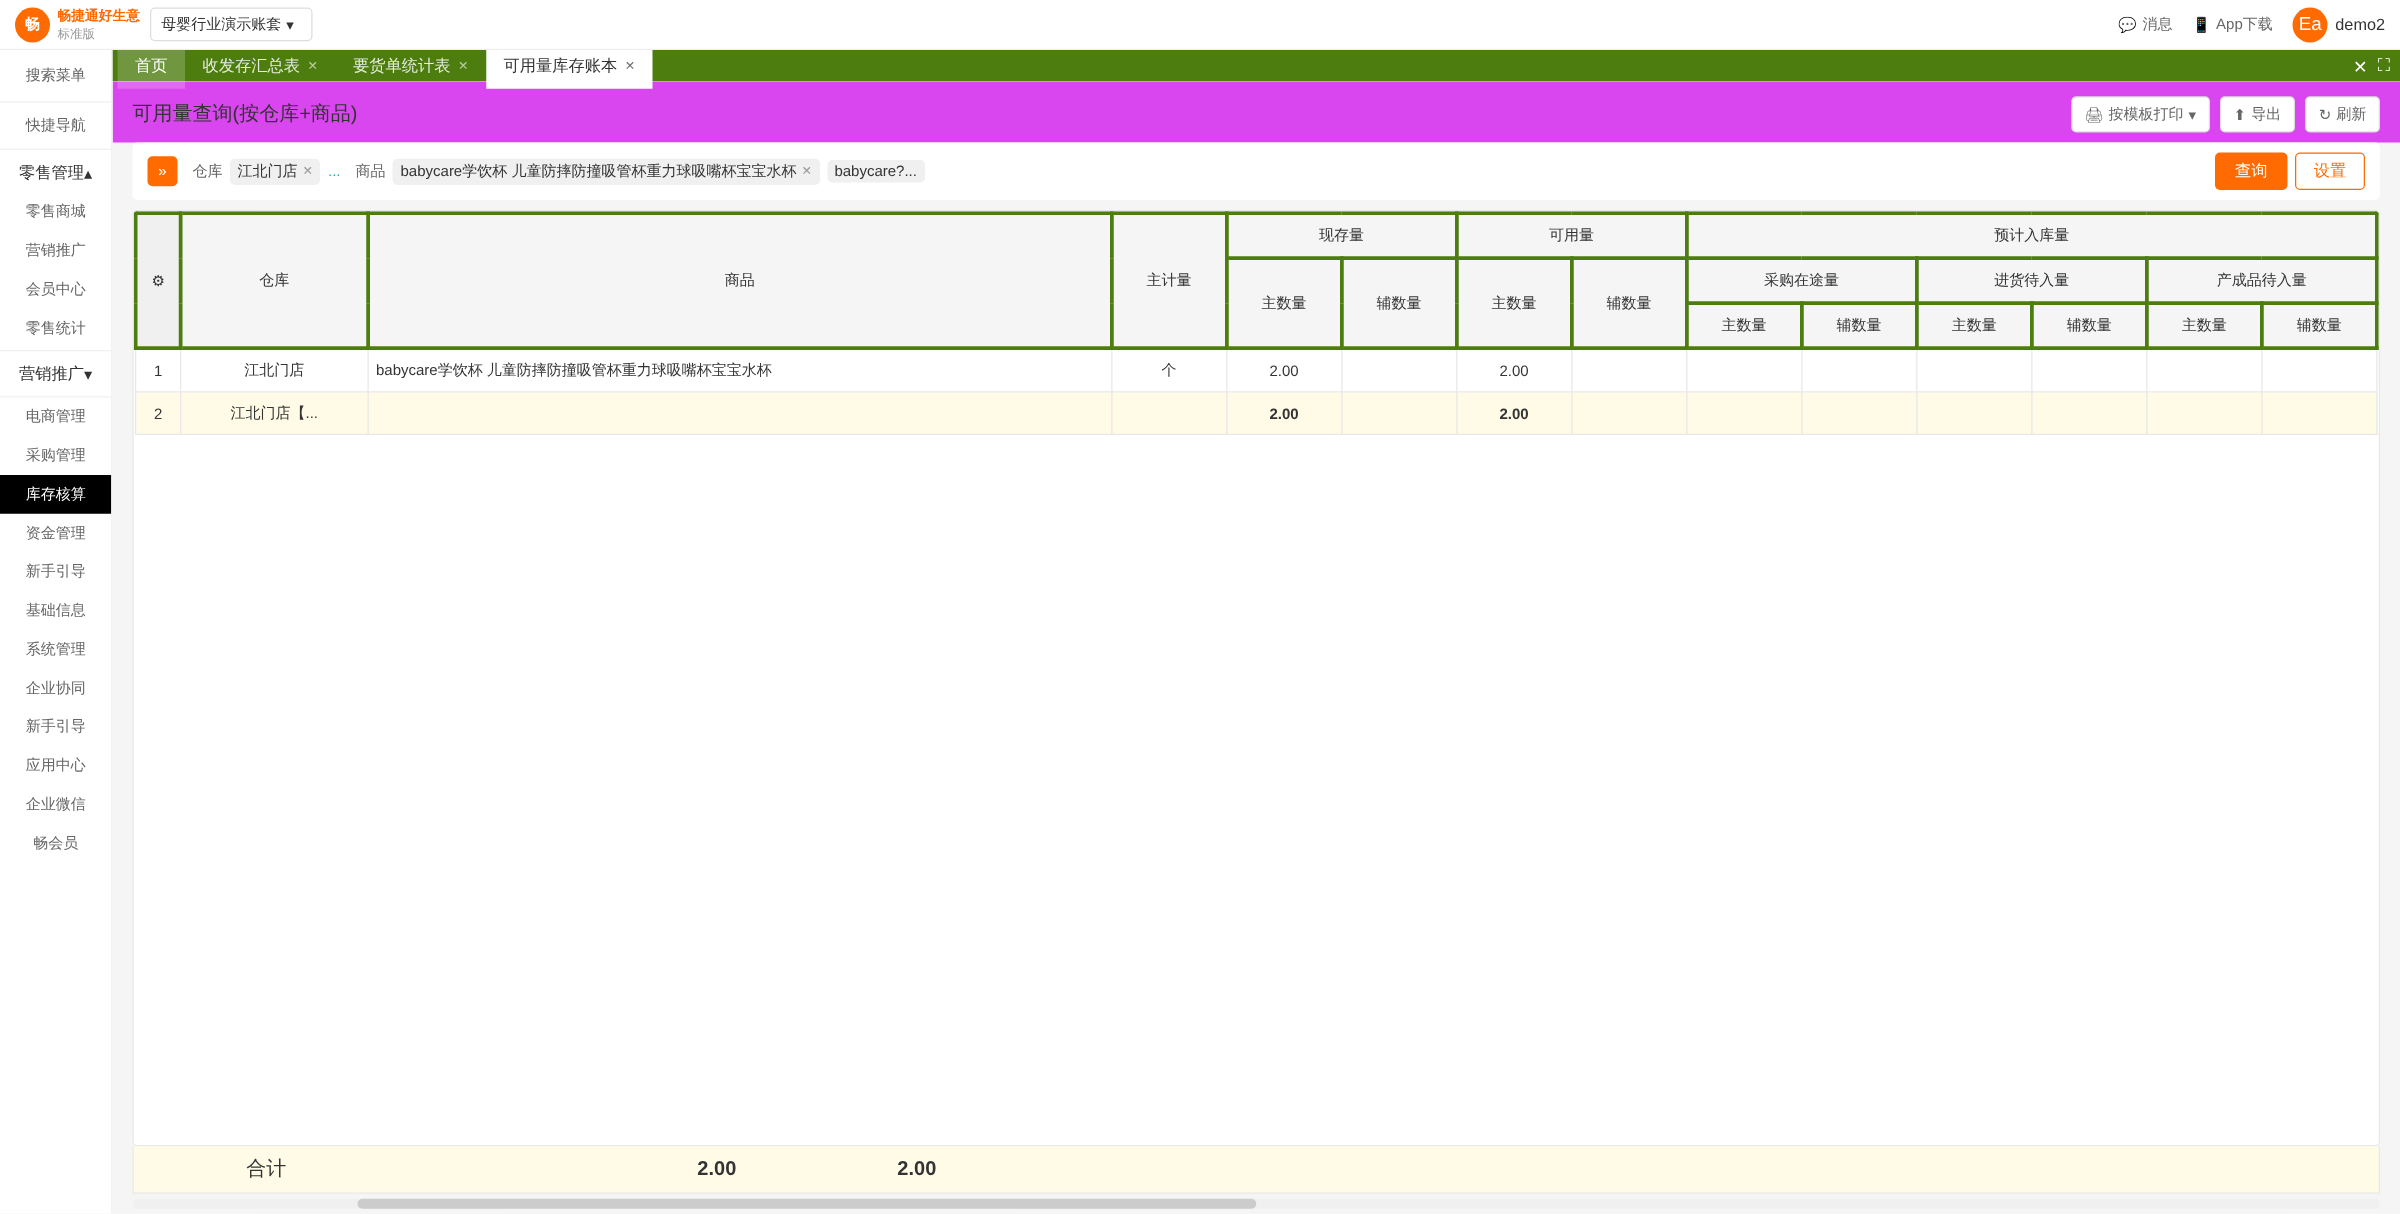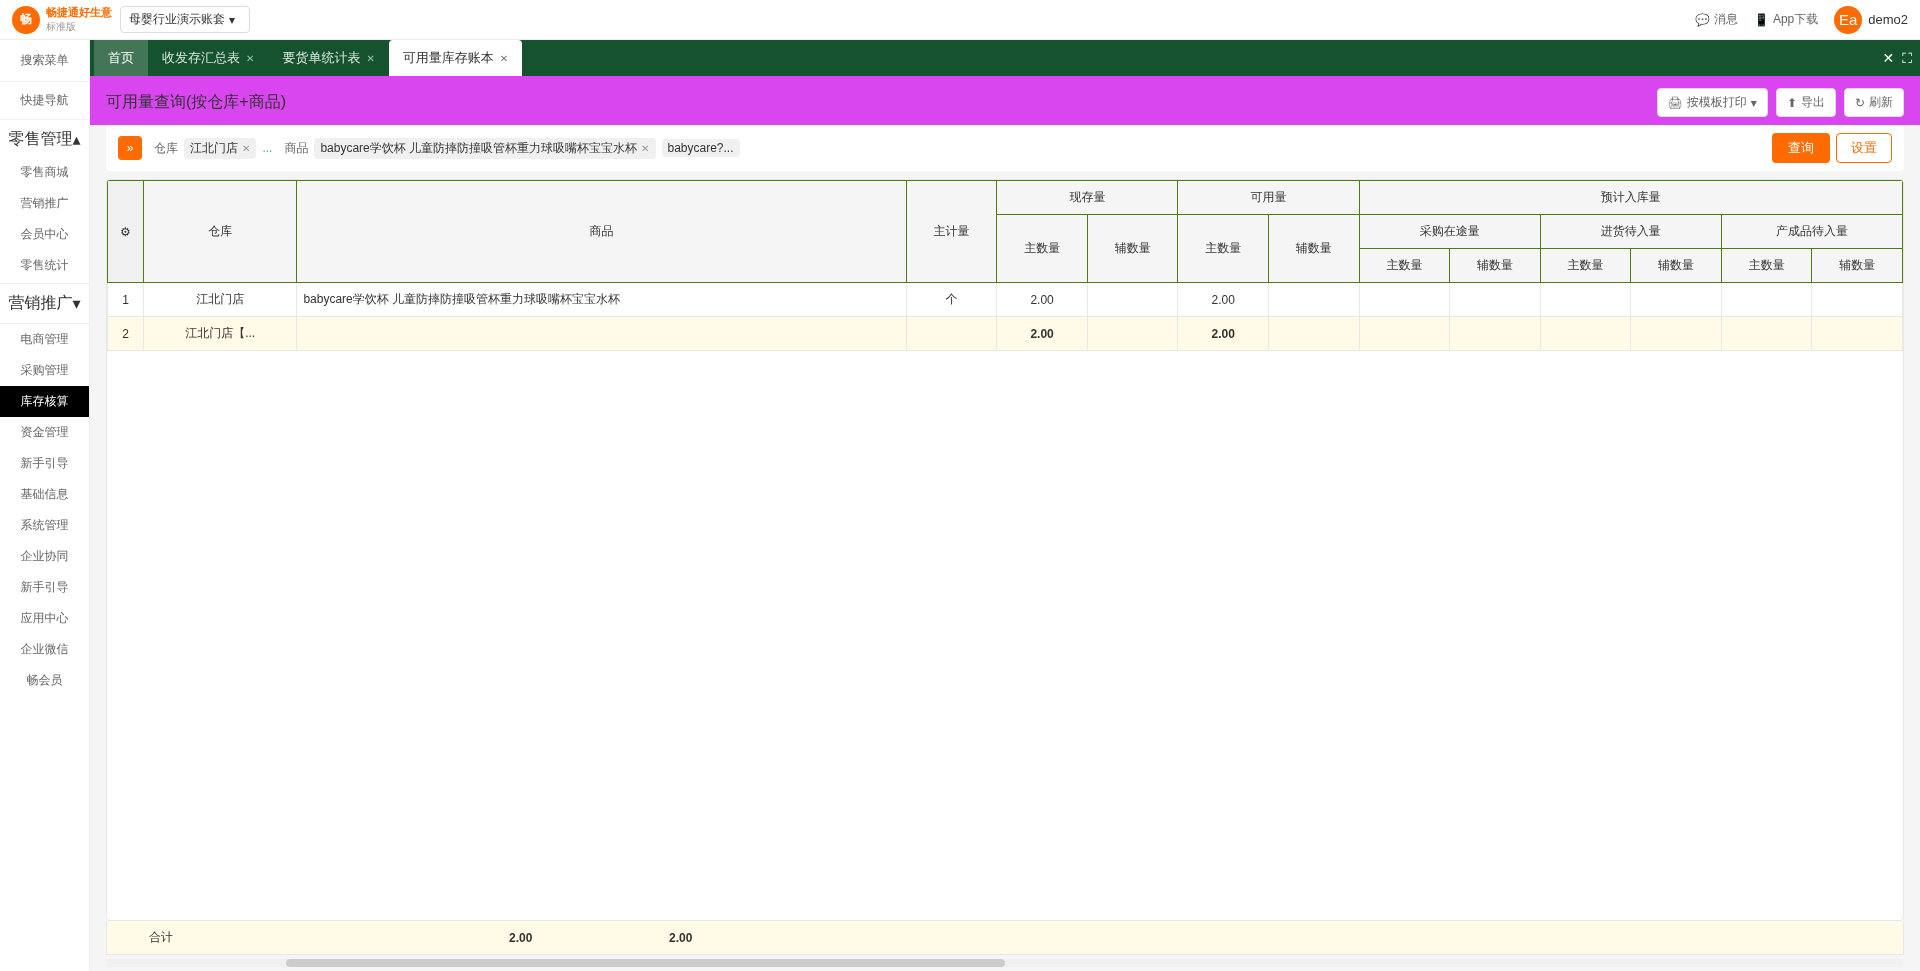--- a/index.html
+++ b/index.html
@@ -117,43 +117,43 @@
     .sidebar-section {
       padding: 2px 0;
       border-bottom: 1px solid #f0f0f0;
     }
     .sidebar-section-title {
       display: flex;
       align-items: center;
       justify-content: center;
       gap: 0;
       padding: 7px 8px;
-      font-size: 16px;
+      font-size: 13px;
       color: #333;
       cursor: pointer;
       font-weight: 500;
     }
     .sidebar-item {
       padding: 7px 8px;
       font-size: 12px;
       color: #666;
       text-align: center;
       cursor: pointer;
     }
     .sidebar-item.active {
       background: #000000;
       color: white;
     }
 
     
     .tab-bar {
-      background: #14532d;
-      display: flex;
-      align-items: center;
-      height: 36px;
+      background: #4d7c0f;
+      display: flex;
+      align-items: center;
+      height: 25px;
       flex-shrink: 0;
       padding-left: 4px;
       text-align: center;
     }
     .tab-item {
       display: flex;
       align-items: center;
       gap: 6px;
       padding: 0 14px;
       height: 36px;
@@ -308,21 +308,21 @@
       overflow: auto;
       border: 1px solid #e8e8e8;
     }
     table {
       width: 100%;
       border-collapse: collapse;
       font-size: 12px;
     }
     thead tr th {
       background: #f5f5f5;
-      border: 1px solid #4d7c0f;
+      border: 3px solid #4d7c0f;
       padding: 8px 6px;
       text-align: center;
       font-weight: 500;
       color: #333;
       white-space: nowrap;
     }
     tbody tr td {
       border: 1px solid #e8e8e8;
       padding: 8px 6px;
       text-align: center;
@@ -336,22 +336,23 @@
 
     
     .table-footer {
       background: #fffbe6;
       margin: 0 16px;
       border: 1px solid #e8e8e8;
       border-top: none;
       padding: 8px 6px;
       display: flex;
       align-items: center;
-      font-size: 12px;
+      font-size: 16px;
       font-weight: 500;
+      text-align: right;
     }
 
     
     .bottom-scroll {
       margin: 4px 16px;
       height: 8px;
       background: #f0f0f0;
       border-radius: 4px;
       position: relative;
     }

